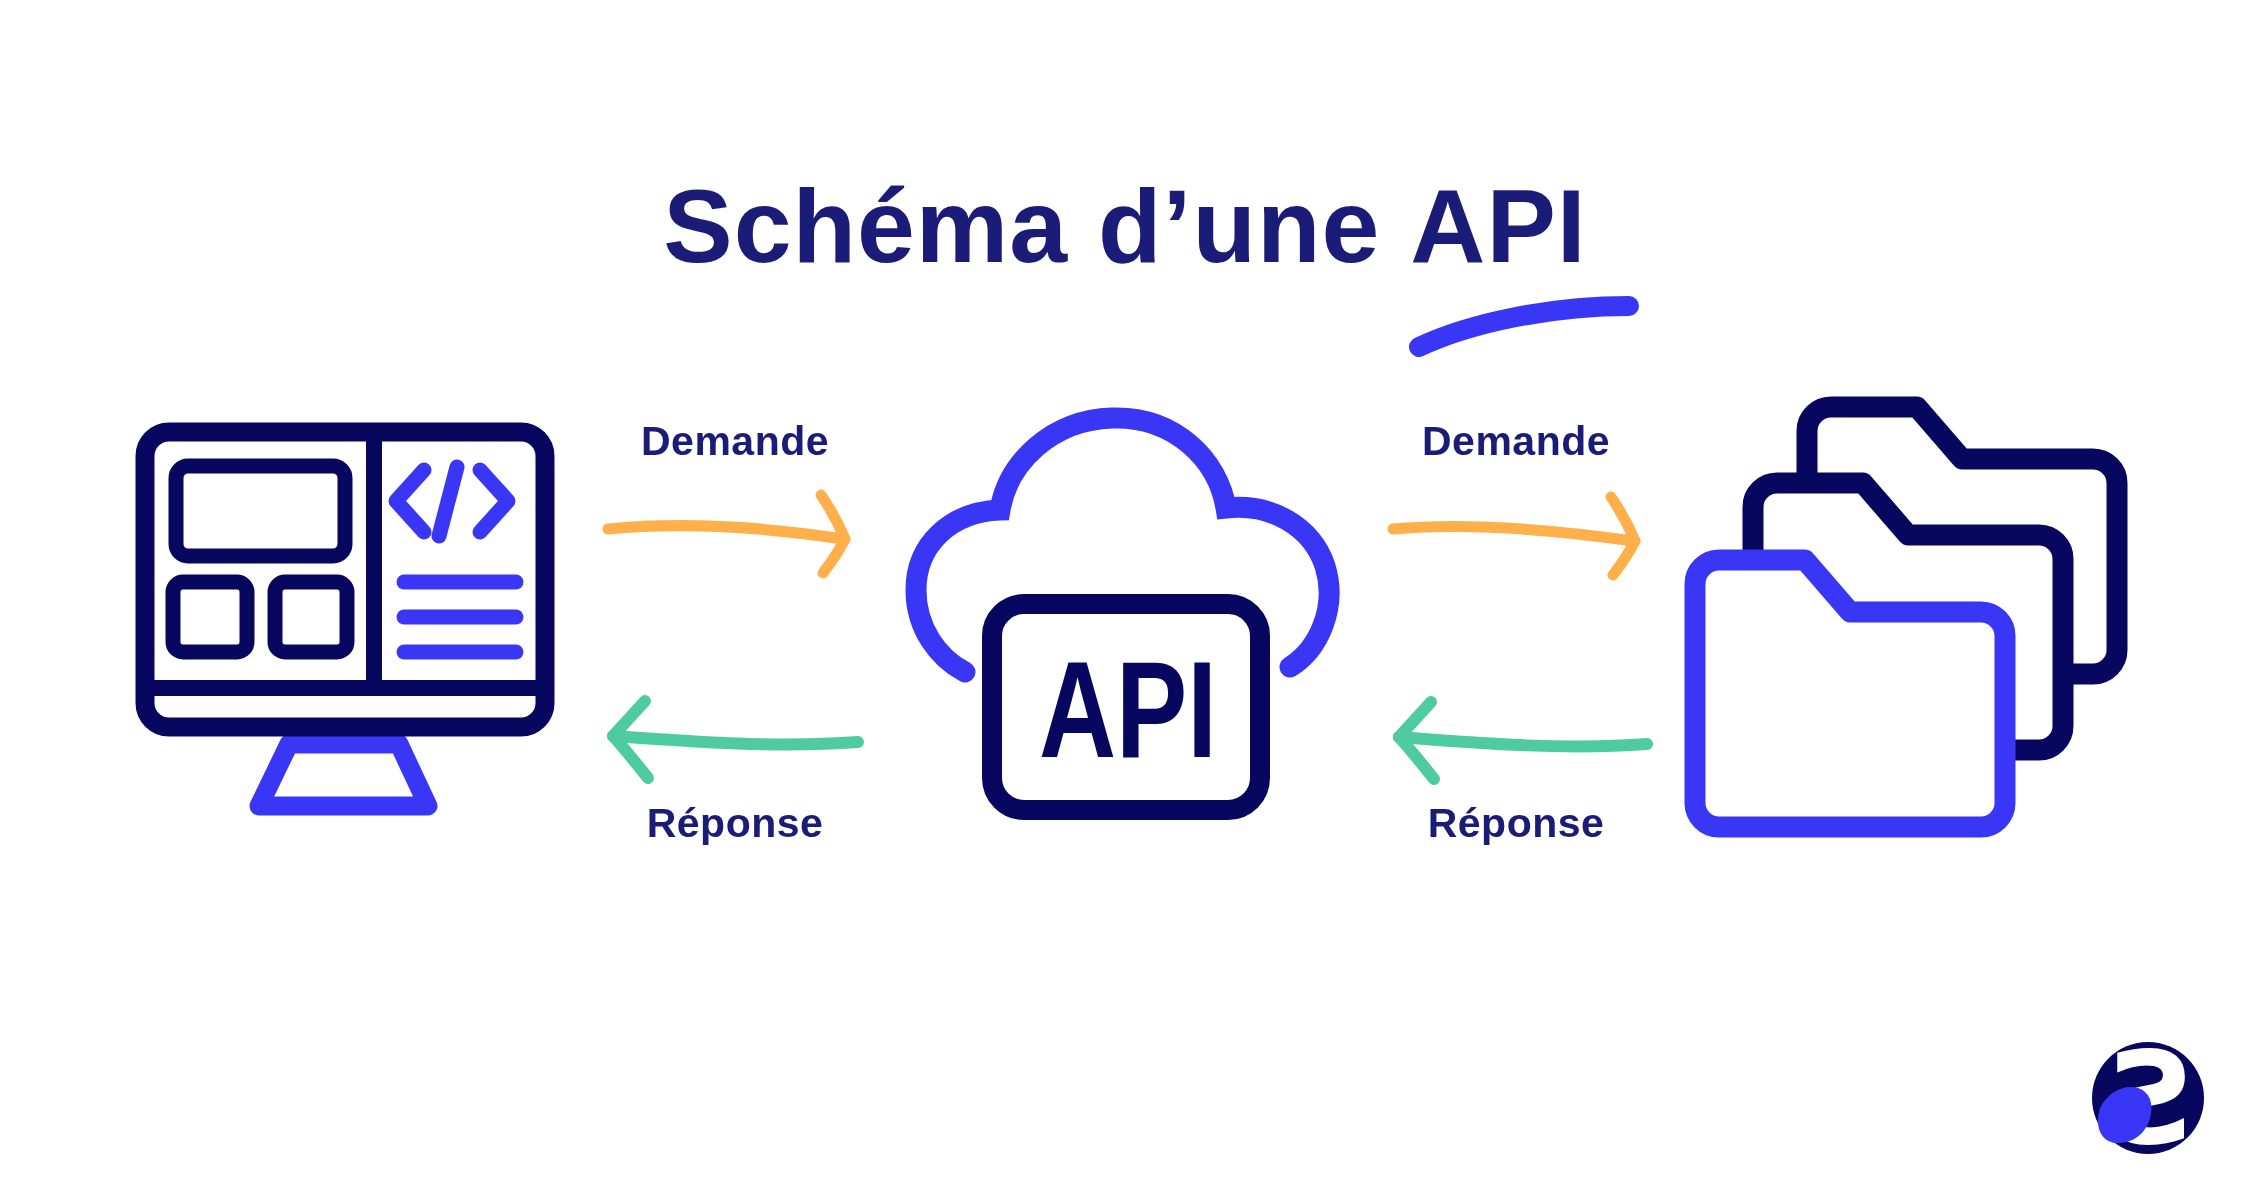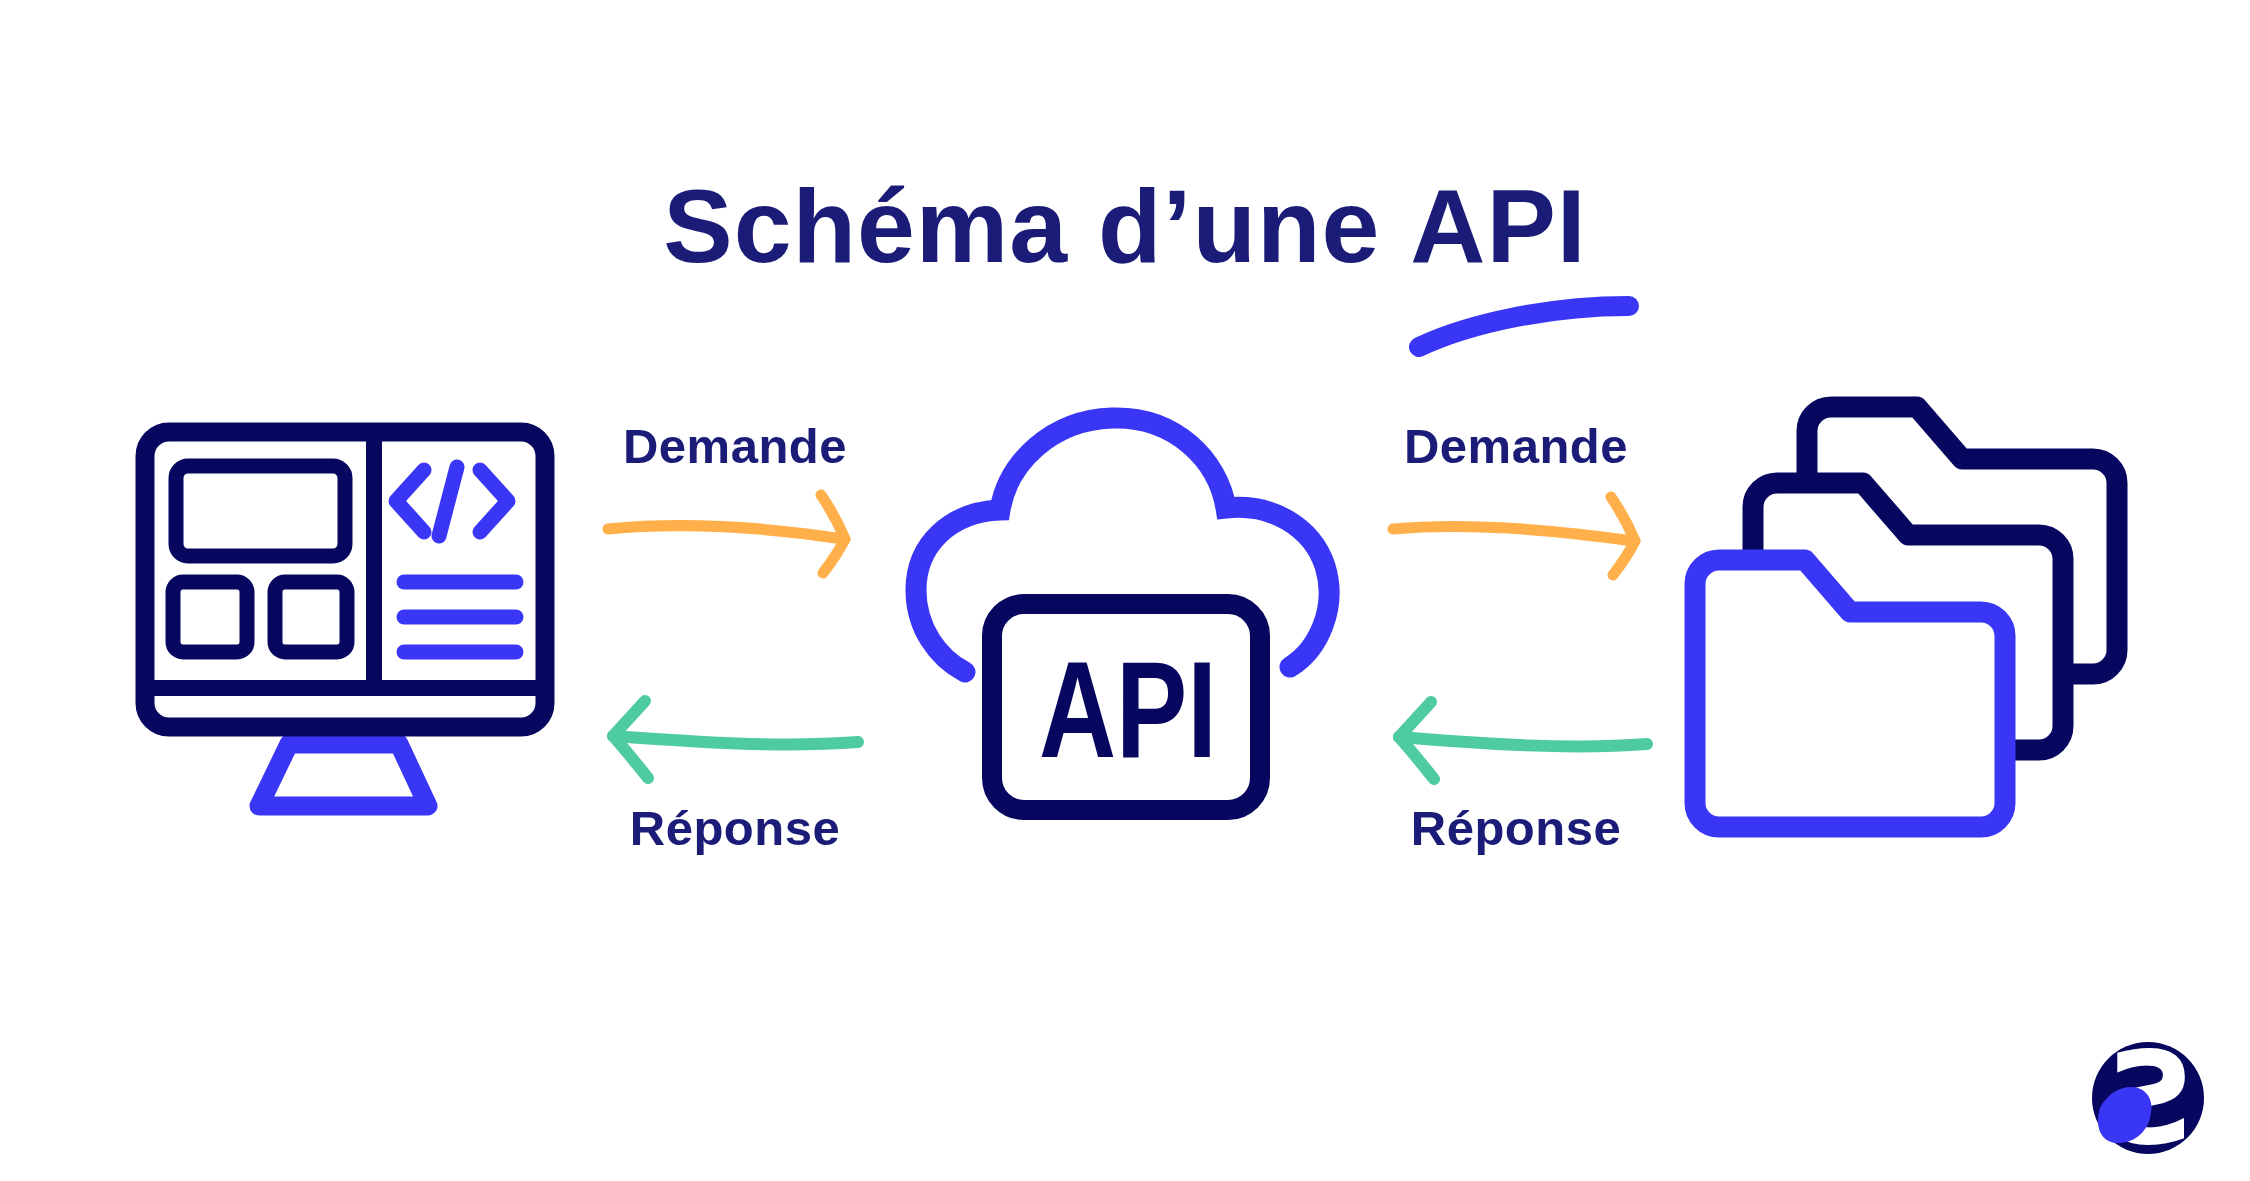--- a/index.html
+++ b/index.html
@@ -17,21 +17,21 @@
   }
   .title{
     position:absolute;top:104px;left:0;width:100%;text-align:center;
     font-weight:bold;font-size:104px;line-height:1;letter-spacing:1px;
     color:var(--text-navy);white-space:nowrap;
   }
   .api-wrap{position:relative;display:inline-block;}
   .swoosh{position:absolute;left:0;top:calc(100% + 19px);overflow:visible;}
   .flow-label{
     position:absolute;transform:translateX(-50%);
-    font-size:49px;font-weight:bold;letter-spacing:0.5px;color:var(--text-navy);
+    font-size:41px;font-weight:bold;letter-spacing:0.5px;color:var(--text-navy);
     white-space:nowrap;
   }
   .icon-svg,.arrow-svg{position:absolute;overflow:visible;}
   .navy-stroke{stroke:var(--navy);fill:none;}
   .blue-stroke{stroke:var(--blue);fill:none;}
   .orange-stroke{stroke:var(--orange);fill:none;}
   .green-stroke{stroke:var(--green);fill:none;}
 </style>
 </head>
 <body>

